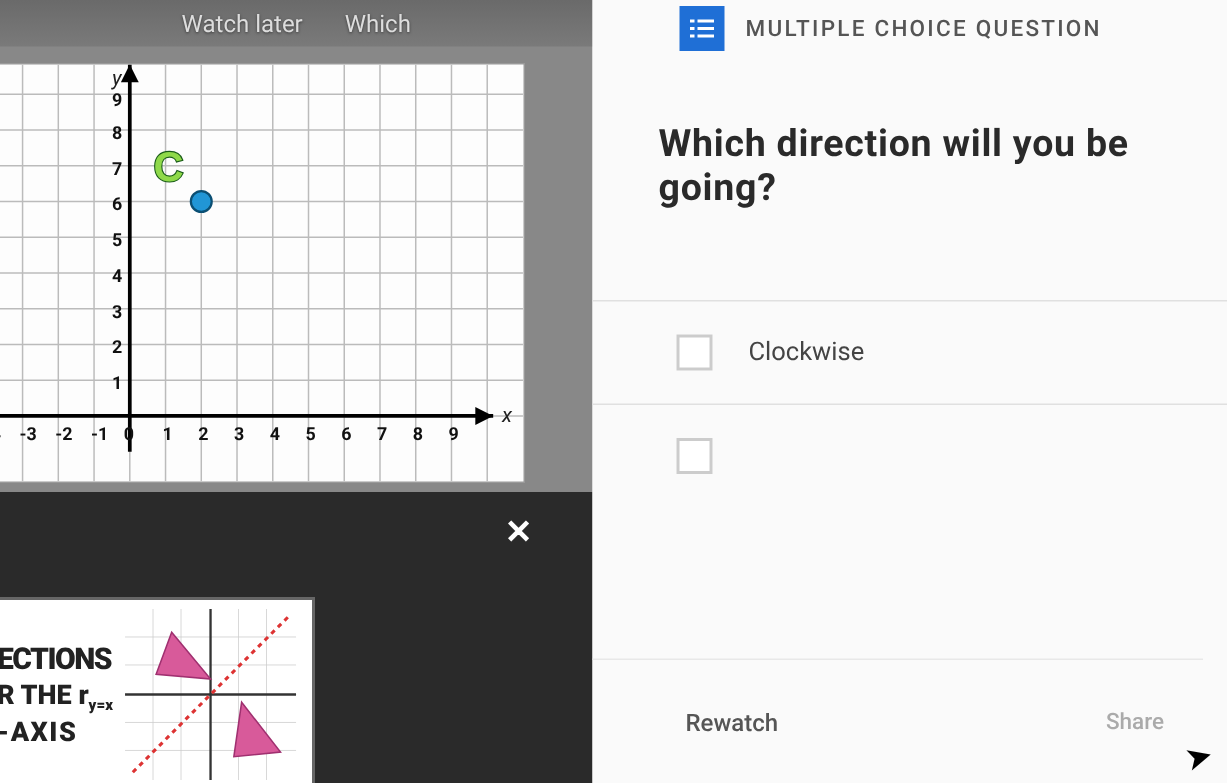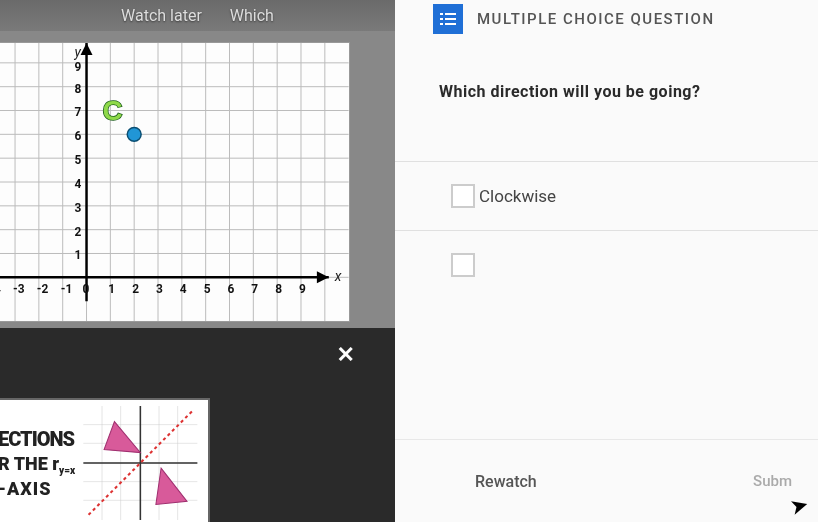--- a/index.html
+++ b/index.html
@@ -104,72 +104,73 @@
 .right-panel {
   flex: 1;
   background: #fafafa;
   padding: 0;
   position: relative;
 }
 .header-row {
   display: flex;
   align-items: center;
   gap: 14px;
-  padding: 4px 22px 18px 38px;
+  padding: 4px 22px 18px 22px;
+  margin-left: 36px;
 }
 .mc-icon {
   width: 30px;
   height: 30px;
   background: #1f6fd6;
   color: #fff;
   display: flex;
   align-items: center;
   justify-content: center;
   font-size: 14px;
   font-weight: bold;
 }
 .mc-label {
   font-size: 15px;
   letter-spacing: 1.5px;
   color: #555;
   font-weight: 500;
 }
 .question {
   padding: 30px 22px 40px 44px;
-  font-size: 16px;
+  font-size: 25px;
   font-weight: 700;
   color: #2a2a2a;
   letter-spacing: 0.5px;
 }
 .options { margin-top: 20px; }
 .option {
   display: flex;
   align-items: center;
-  gap: 4px;
+  gap: 24px;
   padding: 22px 22px 22px 56px;
   border-top: 1px solid #e0e0e0;
   cursor: pointer;
   font-size: 17px;
   color: #444;
 }
 .checkbox {
   width: 24px;
   height: 24px;
   border: 2px solid #ccc;
   background: #fff;
 }
 .footer-row {
   position: absolute;
   bottom: 22px;
   left: 0;
-  right: 0;
+  right: 16px;
   display: flex;
   justify-content: space-between;
   align-items: center;
-  padding: 0 20px 0 80px;
+  padding: 0 20px 0 62px;
   border-top: 1px solid #e8e8e8;
   padding-top: 22px;
 }
 .rewatch {
   font-size: 16px;
   color: #555;
   font-weight: 500;
   cursor: pointer;
 }
 .submit {
@@ -327,18 +328,18 @@
         <div class="checkbox"></div>
         <span>Clockwise</span>
       </div>
       <div class="option">
         <div class="checkbox"></div>
       </div>
     </div>
 
     <div class="footer-row">
       <div class="rewatch">Rewatch</div>
-      <div class="submit">Subm</div>
+      <div class="submit">Share</div>
     </div>
 
     <div class="cursor-arrow">➤</div>
   </div>
 </div>
 
 </body></html>

